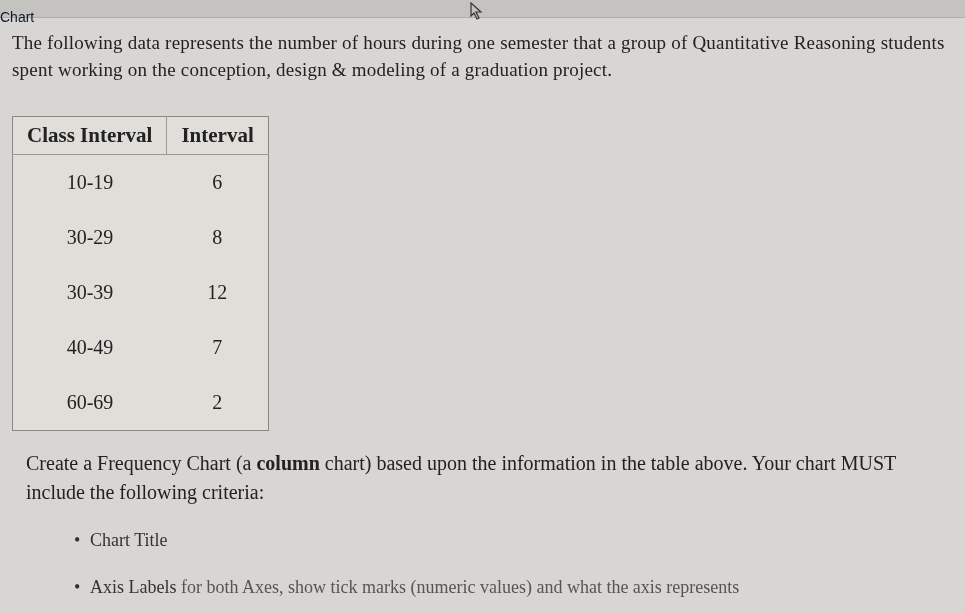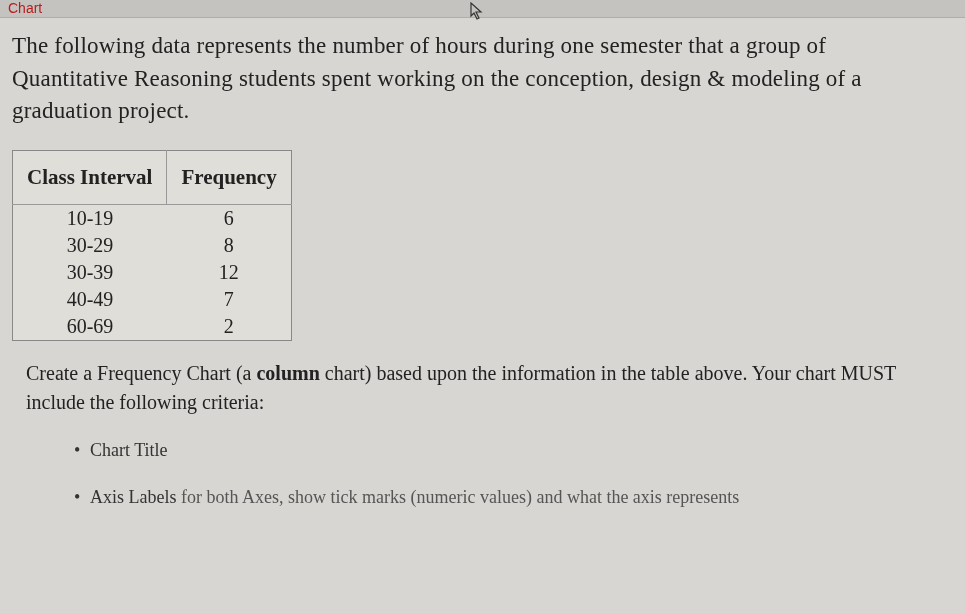--- a/index.html
+++ b/index.html
@@ -18,64 +18,65 @@
       overflow: hidden;
     }
     .header-bar {
       background: #c5c3c0;
       height: 18px;
       width: 100%;
       border-bottom: 1px solid #b0aeab;
     }
     .header-text {
       font-size: 14px;
-      padding-left: 8px;
-      color: #b91c1c;
+      padding-left: 0;
+      color: #0f172a;
       font-family: Arial, sans-serif;
       display: inline-block;
       vertical-align: top;
+      margin-top: 9px;
     }
     .cursor-icon {
       position: absolute;
       left: 470px;
       top: 2px;
       font-size: 16px;
       color: #333;
     }
     .content {
       padding: 12px 18px 0 12px;
     }
     .intro-text {
-      font-size: 23px;
+      font-size: 19px;
       line-height: 1.42;
       color: #222;
-      margin-bottom: 22px;
+      margin-bottom: 32px;
       letter-spacing: 0.2px;
     }
     .freq-table {
       border-collapse: collapse;
       margin-top: 8px;
       margin-bottom: 18px;
       border: 1px solid #888;
       background: #e0ded9;
     }
     .freq-table th {
       font-size: 21px;
       font-weight: bold;
-      padding: 14px 14px;
+      padding: 6px 14px;
       text-align: center;
       border-bottom: 1px solid #999;
       color: #222;
     }
     .freq-table th:first-child {
       border-right: 1px solid #999;
     }
     .freq-table td {
       font-size: 20px;
-      padding: 2px 14px;
+      padding: 16px 14px;
       text-align: center;
       color: #222;
     }
     .instructions {
       font-size: 20px;
       line-height: 1.45;
       color: #222;
       margin-top: 10px;
       padding-left: 14px;
     }
@@ -119,21 +120,21 @@
     </svg>
 </span>
 
 <div class="content">
   <p class="intro-text">The following data represents the number of hours during one semester that a group of Quantitative Reasoning students spent working on the conception, design &amp; modeling of a graduation project.</p>
 
   <table class="freq-table">
     <thead>
       <tr>
         <th>Class Interval</th>
-        <th>Frequency</th>
+        <th>Interval</th>
       </tr>
     </thead>
     <tbody>
       <tr>
         <td>10-19</td>
         <td>6</td>
       </tr>
       <tr>
         <td>30-29</td>
         <td>8</td>

